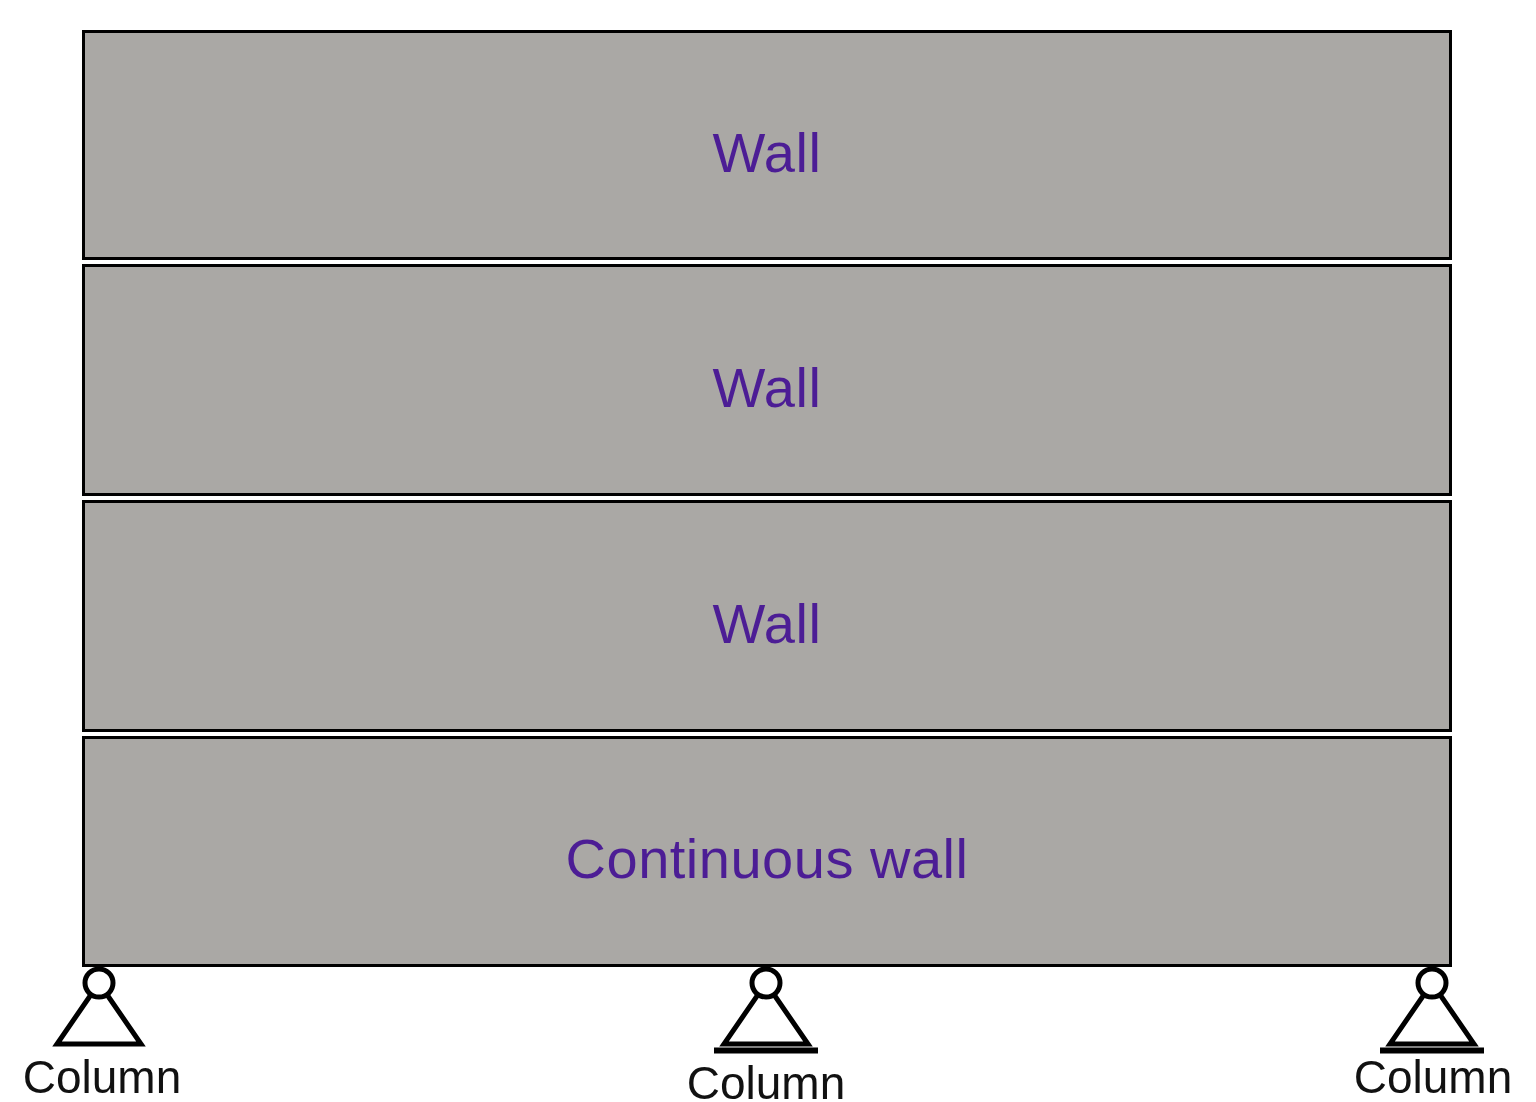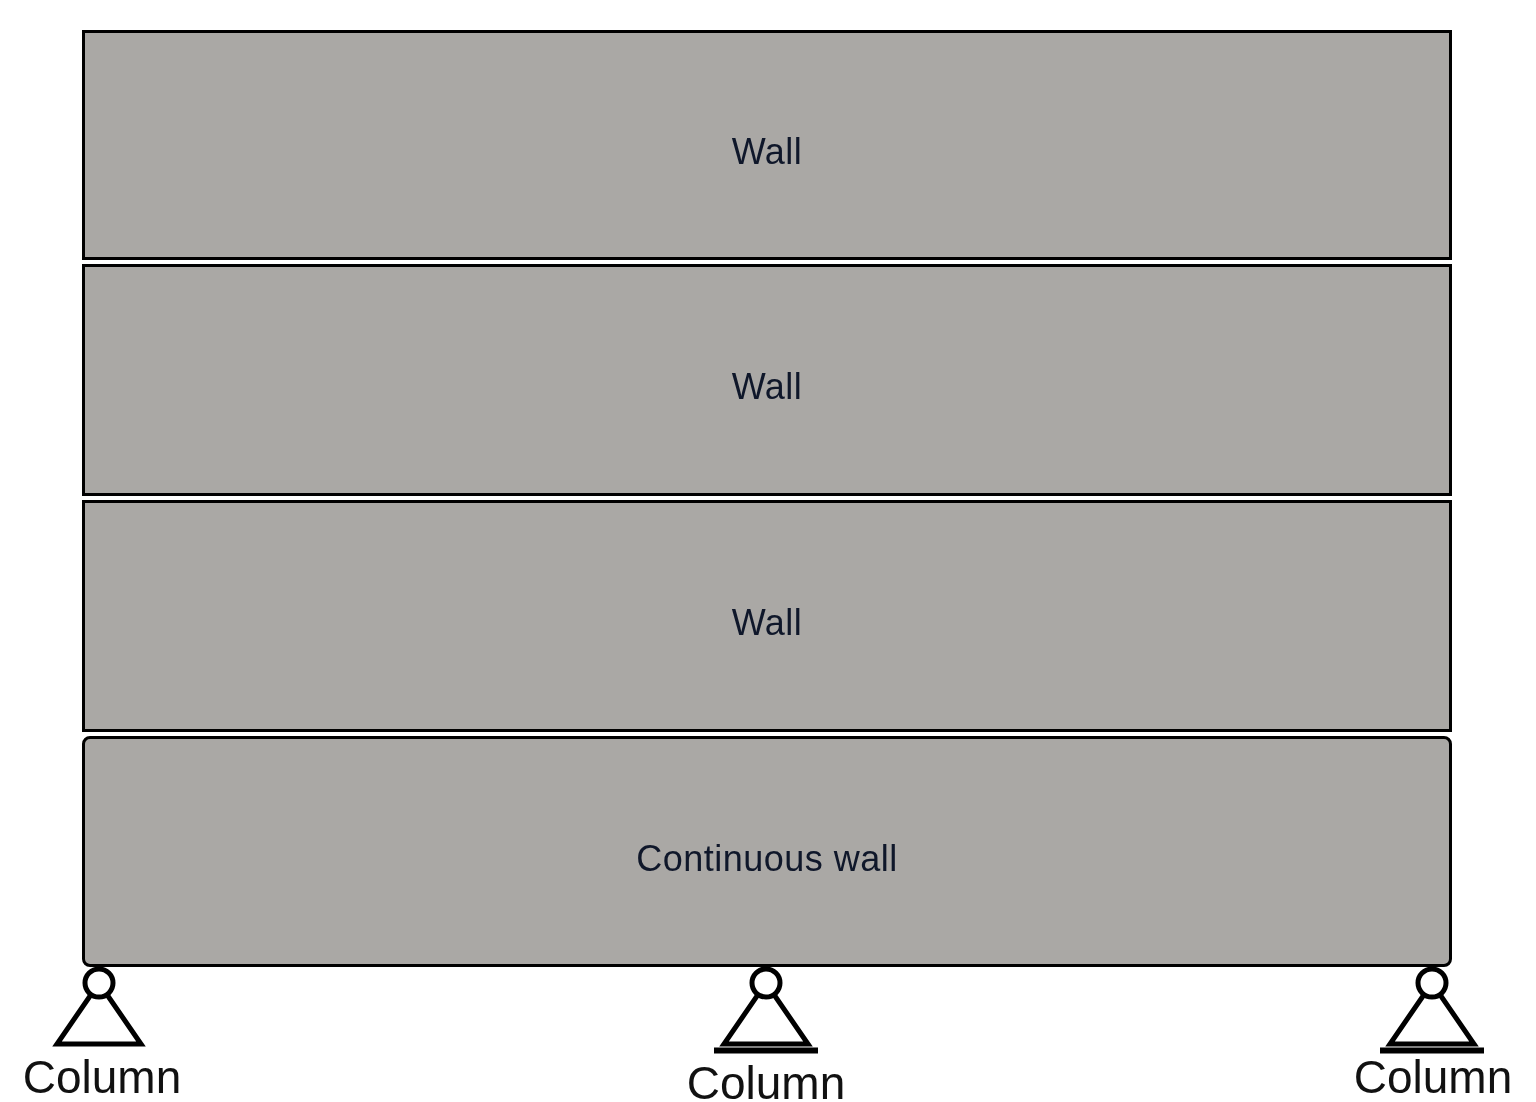--- a/index.html
+++ b/index.html
@@ -20,25 +20,25 @@
     width: 1370px;
     background: #aaa8a5;
     border: 3px solid #000000;
     display: flex;
     align-items: center;
     justify-content: center;
   }
   .wall-1 { top: 30px;  height: 230px; }
   .wall-2 { top: 264px; height: 232px; }
   .wall-3 { top: 500px; height: 232px; }
-  .wall-4 { top: 736px; height: 231px; border-radius: 8px; }
+  .wall-4 { top: 736px; height: 231px; }
 
   .wall-label {
-    font-size: 36px;
-    color: #0f172a;
+    font-size: 56px;
+    color: #4c1d95;
     letter-spacing: 0.5px;
     padding-top: 14px; 
   }
 
   .support {
     position: absolute;
     width: 110px;
     height: 88px;
     top: 966px;
   }

